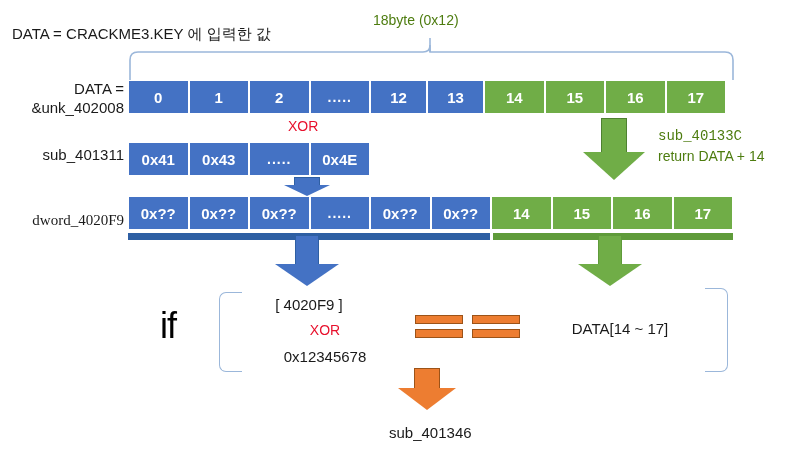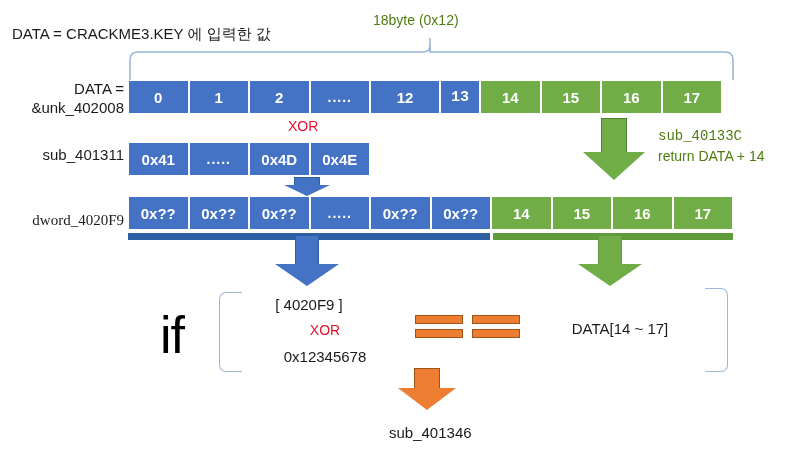--- a/index.html
+++ b/index.html
@@ -9,21 +9,21 @@
     font-family:"Liberation Sans","DejaVu Sans",sans-serif;
     color:#1a1a1a;
   }
 
   
   .txt{position:absolute;white-space:pre;line-height:1.18;}
   .t-head{font-size:15px;color:#1a1a1a;}
   .t-label{font-size:15px;color:#1a1a1a;text-align:right;}
   .t-note{font-size:14px;color:#4d7c0f;}
   .t-xor{font-size:14px;color:#e8112d;font-weight:400;}
-  .t-if{font-size:52px;color:#000;font-weight:400;letter-spacing:-1px;}
+  .t-if{font-size:36px;color:#000;font-weight:400;letter-spacing:-1px;}
   .t-cond{font-size:15px;color:#1a1a1a;text-align:center;}
   .t-bottom{font-size:15px;color:#1a1a1a;}
 
   
   .row{position:absolute;display:flex;height:34px;}
   .cell{
     box-sizing:border-box;
     display:flex;align-items:center;justify-content:center;
     color:#ffffff;font-size:15px;font-weight:bold;
     border:1.5px solid #ffffff;
@@ -69,36 +69,36 @@
 </svg>
 
 <div class="txt t-label" style="left:0px;top:80px;width:124px;">DATA =</div>
 <div class="txt t-label" style="left:0px;top:99px;width:124px;">&amp;unk_402008</div>
 
 <div class="row" id="data-row" style="left:128px;top:80px;">
     <div class="cell blue" style="width: 60.5px;">0</div>
     <div class="cell blue" style="width: 60.5px;">1</div>
     <div class="cell blue" style="width: 60.5px;">2</div>
     <div class="cell blue dots" style="width: 60.5px;">.....</div>
-    <div class="cell blue" style="width: 70px;">12</div>
-    <div class="cell blue" style="width: 40px; font-family: Liberation Mono, monospace;">13</div>
+    <div class="cell blue" style="width: 57px;">12</div>
+    <div class="cell blue" style="width: 57px;">13</div>
     <div class="cell green" style="width: 60.5px;">14</div>
     <div class="cell green" style="width: 60.5px;">15</div>
     <div class="cell green" style="width: 60.5px;">16</div>
     <div class="cell green" style="width: 60.5px;">17</div>
   </div>
 
 <div class="txt t-xor" style="left:288px;top:118px;">XOR</div>
 
 <div class="txt t-label" style="left:0px;top:146px;width:124px;">sub_401311</div>
 
 <div class="row" id="key-row" style="left:128px;top:142px;">
     <div class="cell blue" style="width: 60.5px;">0x41</div>
+    <div class="cell blue" style="width: 60.5px;">0x43</div>
     <div class="cell blue dots" style="width: 60.5px;">.....</div>
-    <div class="cell blue" style="width: 60.5px;">0x4D</div>
     <div class="cell blue" style="width: 60.5px;">0x4E</div>
   </div>
 
 <div class="arrow" style="left:284px;top:177px;width:46px;height:18px;">
   <div class="stem" style="top:0px;width:26px;height:9px;background:#4472c4;border:1px solid #2e5fa3;box-sizing:border-box;"></div>
   <div class="head" style="top:8px;border-left:23px solid transparent;border-right:23px solid transparent;border-top:11px solid #4472c4;"></div>
 </div>
 
 <div class="txt t-label" style="left:0px;top:212px;width:124px;font-family:Liberation Serif, serif;">dword_4020F9</div>
 

